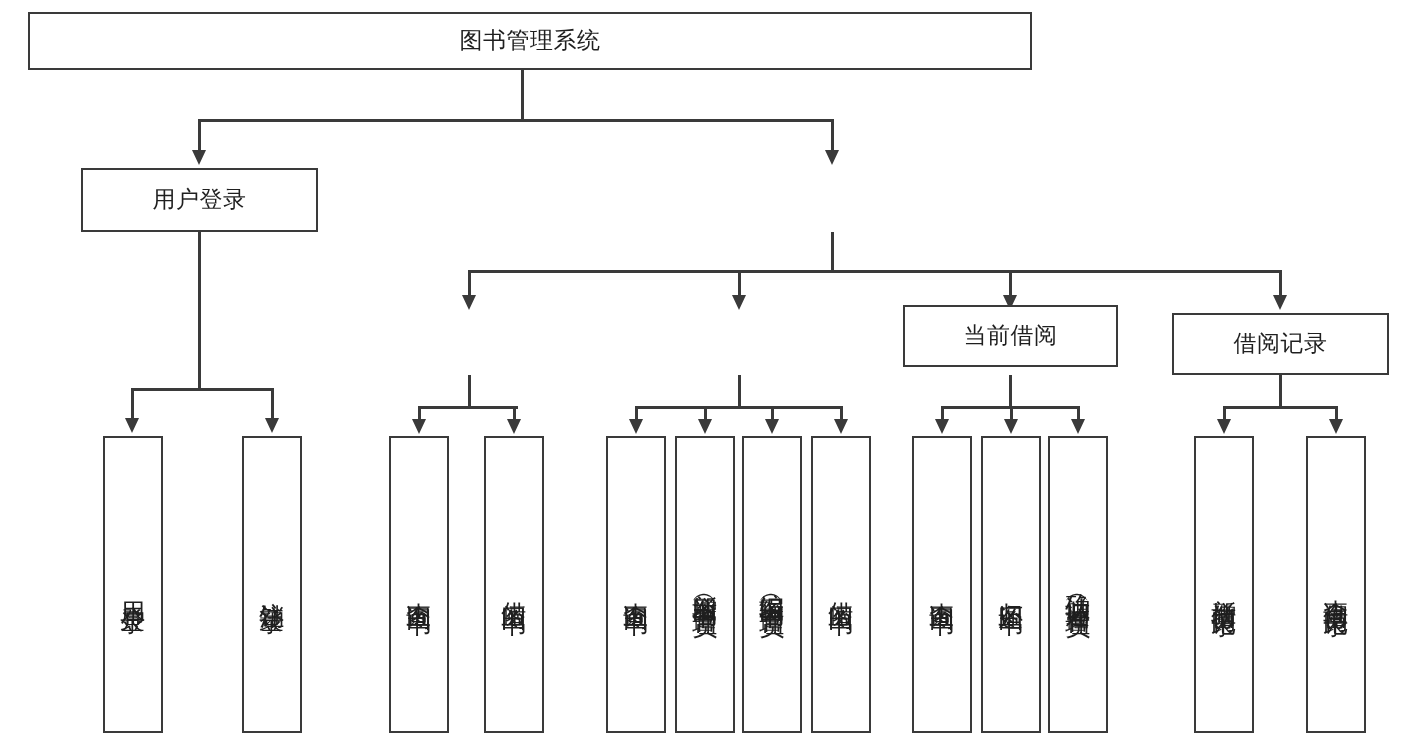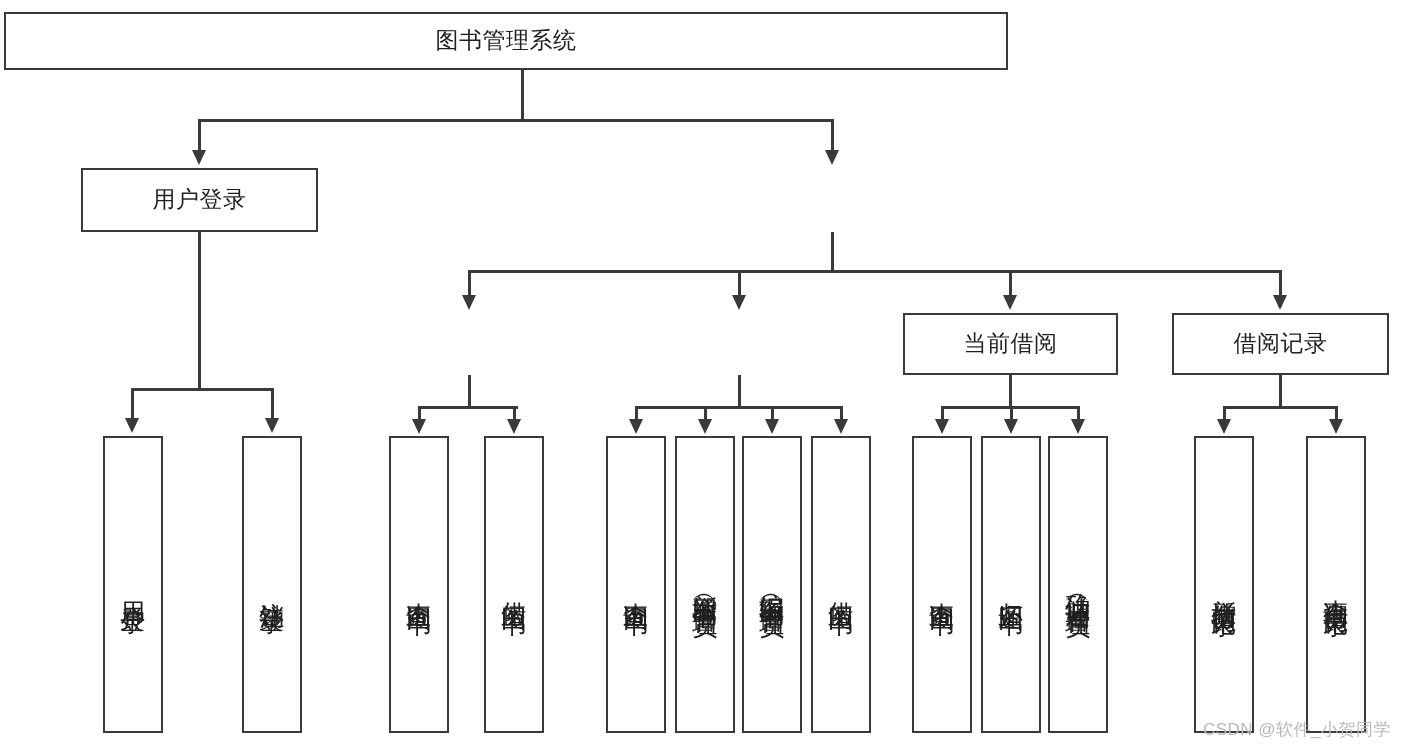--- a/index.html
+++ b/index.html
@@ -72,21 +72,21 @@
     white-space:nowrap;
     z-index:5;
     font-family:"Liberation Sans","DejaVu Sans",sans-serif;
   }
 </style>
 </head>
 <body>
 
 <div id="stage">
 
-  <div class="node h-node" style="left:4px;top:12px;width:1004px;height:58px;">
+  <div class="node h-node" style="left:28px;top:12px;width:1004px;height:58px;">
     <span class="lbl">图书管理系统</span>
   </div>
 
   <div class="ln v" style="left:521px;top:70px;height:50px;"></div>
 
   <div class="ln h" style="left:198px;top:119px;width:636px;"></div>
 
   <div class="ln v" style="left:198px;top:119px;height:33px;"></div>
   <div class="arrow" style="left:192px;top:150px;"></div>
 
@@ -108,21 +108,21 @@
   <div class="ln h" style="left:468px;top:270px;width:814px;"></div>
   <div class="ln v" style="left:468px;top:270px;height:27px;"></div>
   <div class="arrow" style="left:462px;top:295px;"></div>
   <div class="ln v" style="left:738px;top:270px;height:27px;"></div>
   <div class="arrow" style="left:732px;top:295px;"></div>
   <div class="ln v" style="left:1009px;top:270px;height:27px;"></div>
   <div class="arrow" style="left:1003px;top:295px;"></div>
   <div class="ln v" style="left:1279px;top:270px;height:27px;"></div>
   <div class="arrow" style="left:1273px;top:295px;"></div>
 
-  <div class="node h-node" style="left:903px;top:313px;width:215px;height:62px;">
+  <div class="node h-node" style="left:903px;top:305px;width:215px;height:62px;">
     <span class="lbl">当前借阅</span>
   </div>
   <div class="node h-node" style="left:1172px;top:313px;width:217px;height:62px;">
     <span class="lbl">借阅记录</span>
   </div>
 
   <div class="ln v" style="left:468px;top:375px;height:33px;"></div>
   <div class="ln h" style="left:418px;top:406px;width:100px;"></div>
   <div class="ln v" style="left:418px;top:406px;height:15px;"></div>
   <div class="arrow" style="left:412px;top:419px;"></div>
@@ -193,15 +193,14 @@
     <span class="lbl">确认归还（管理员）</span>
   </div>
 
   <div class="node v-node" style="left:1194px;top:436px;width:60px;height:297px;">
     <span class="lbl">新增借阅记录</span>
   </div>
   <div class="node v-node" style="left:1306px;top:436px;width:60px;height:297px;">
     <span class="lbl">查询借阅记录</span>
   </div>
 
-  <div id="watermark">CSDN @软件_小贺同学</div>
 
 </div>
 
 </body></html>

